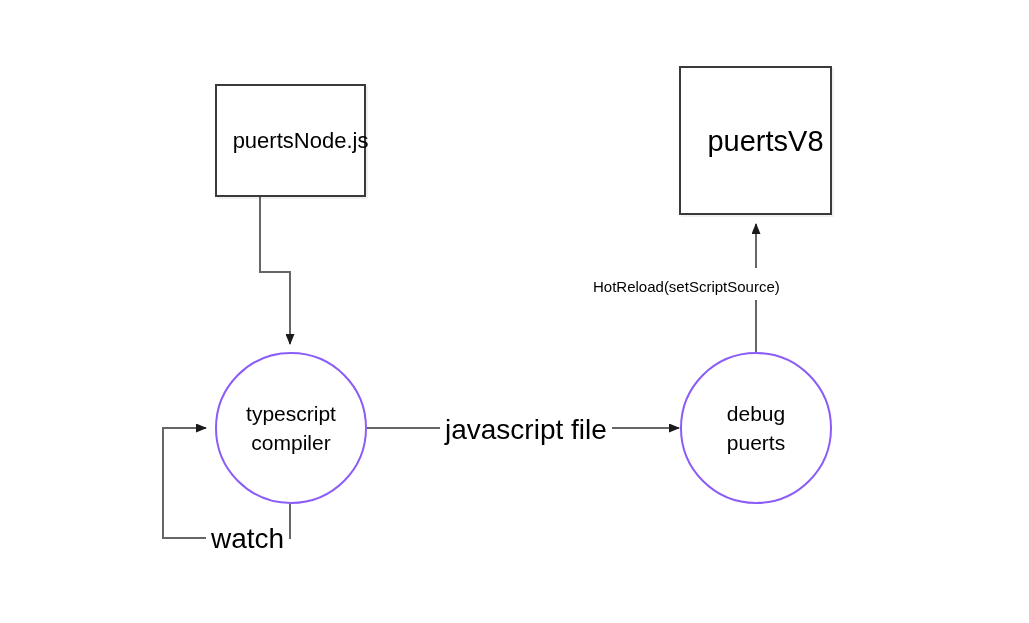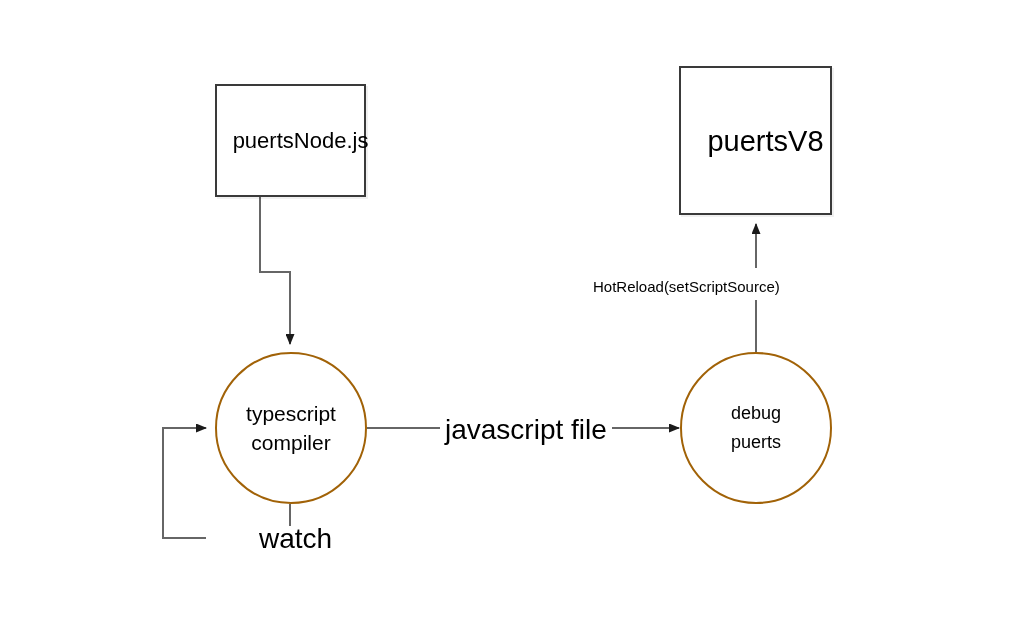--- a/index.html
+++ b/index.html
@@ -31,21 +31,21 @@
     flex-direction: row;
     align-items: center;
     justify-content: center;
     text-align: center;
     box-shadow: 2px 2px 0 rgba(0,0,0,0.06);
     padding-left: 20px;
   }
   .node-circle {
     position: absolute;
     box-sizing: border-box;
-    border: 2px solid #a16207;
+    border: 2px solid #8b5cf6;
     border-radius: 50%;
     background: #ffffff;
     display: flex;
     flex-direction: column;
     align-items: center;
     justify-content: center;
     text-align: center;
   }
   .lbl-line {
     display: block;
@@ -85,21 +85,21 @@
     line-height: 29px;
   }
   
   #circle-dbg {
     left: 680px;
     top: 352px;
     width: 152px;
     height: 152px;
   }
   #circle-dbg .lbl-line {
-    font-size: 18px;
+    font-size: 21px;
     line-height: 29px;
   }
   .edge-label {
     position: absolute;
     background: #ffffff;
     font-size: 28px;
     line-height: 25px;
     white-space: nowrap;
     padding: 0 5px;
   }
@@ -108,21 +108,20 @@
     top: 274px;
     font-size: 15px;
   }
   #label-jsfile {
     left: 440px;
     top: 417px;
   }
   #label-watch {
     left: 206px;
     top: 526px;
-    margin-left: 48px;
   }
 </style>
 </head>
 <body>
 
 <svg id="canvas" viewBox="0 0 1029 623" xmlns="http://www.w3.org/2000/svg">
   <defs>
     <marker id="arrowhead" markerWidth="11" markerHeight="9" refX="10" refY="4.5" orient="auto" markerUnits="userSpaceOnUse">
       <path d="M0,0 L11,4.5 L0,9 z" fill="#1a1a1a"></path>
     </marker>

